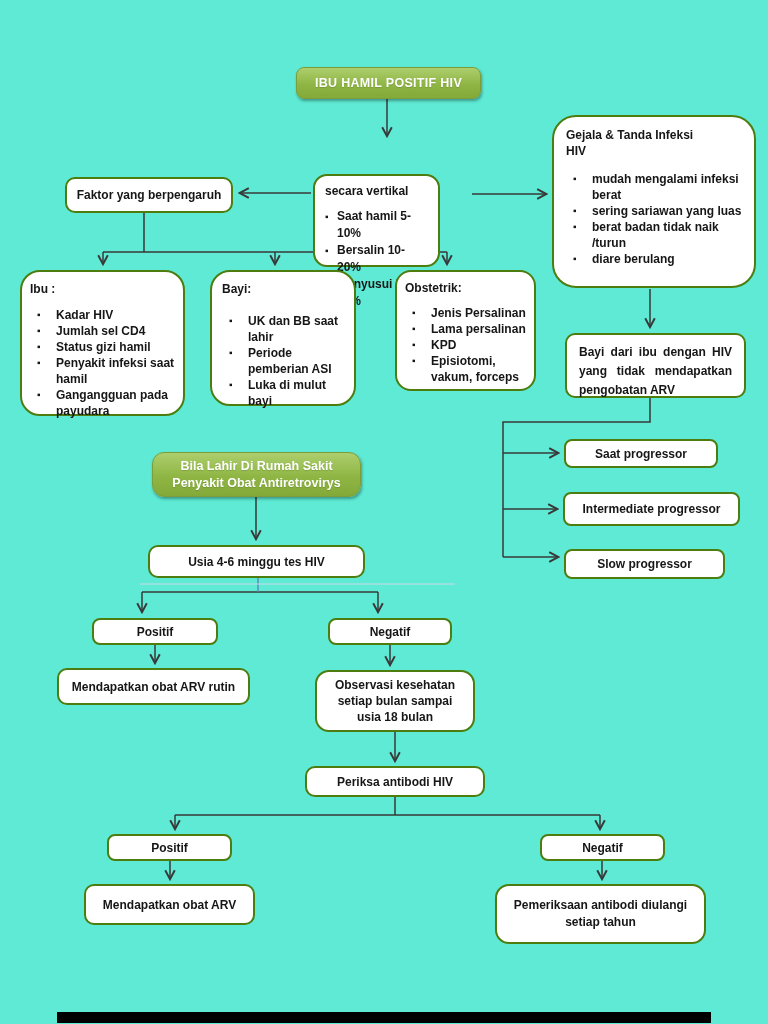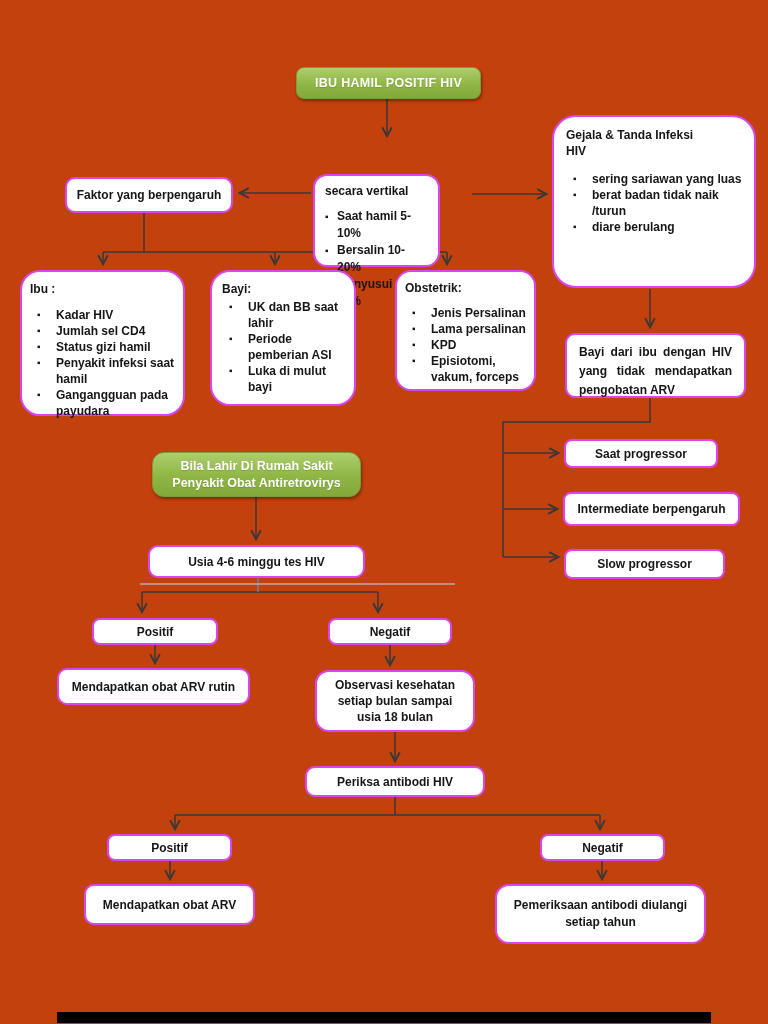--- a/index.html
+++ b/index.html
@@ -4,35 +4,35 @@
 <style>
   html,body{margin:0;padding:0;}
   body{
     font-family:"Liberation Sans",sans-serif;
     background:#ffffff;
   }
   #canvas{
     position:relative;
     width:768px;
     height:1024px;
-    background:#c2410c;
+    background:#5eead4;
     overflow:hidden;
     font-size:12px;
     font-weight:bold;
     color:#161616;
   }
   #connectors{
     position:absolute;
     left:0;top:0;
     width:768px;height:1024px;
   }
   .box{
     position:absolute;
     background:#ffffff;
-    border:2px solid #d946ef;
+    border:2px solid #4d7c0f;
     border-radius:10px;
     box-sizing:border-box;
   }
   .center{
     display:flex;
     align-items:center;
     justify-content:center;
     text-align:center;
     line-height:14px;
   }
@@ -126,60 +126,61 @@
       <li>Bersalin 10-20%</li>
       <li>Menyusui 5-20%</li>
     </ul>
   </div>
 
   <div class="box center" style="left:65px;top:177px;width:168px;height:36px;border-radius:10px;">Faktor yang berpengaruh</div>
 
   <div class="box" style="left:552px;top:115px;width:204px;height:173px;border-radius:24px;padding:10px 12px;box-sizing:border-box;">
     <div style="line-height:16px;width:150px;">Gejala &amp; Tanda Infeksi HIV</div>
     <ul class="hang" style="margin-top:12px;">
+      <li>mudah mengalami infeksi berat</li>
       <li>sering sariawan yang luas</li>
       <li>berat badan tidak naik /turun</li>
       <li>diare berulang</li>
     </ul>
   </div>
 
   <div class="box" style="left:20px;top:270px;width:165px;height:146px;border-radius:20px;padding:10px 8px;box-sizing:border-box;">
     <div>Ibu :</div>
     <ul class="hang" style="margin-top:11px;">
       <li>Kadar HIV</li>
       <li>Jumlah sel CD4</li>
       <li>Status gizi hamil</li>
       <li>Penyakit infeksi saat hamil</li>
       <li>Gangangguan pada payudara</li>
     </ul>
   </div>
 
   <div class="box" style="left:210px;top:270px;width:146px;height:136px;border-radius:20px;padding:10px 10px;box-sizing:border-box;">
     <div>Bayi:</div>
-    <ul class="hang" style="margin-top:3px;">
+    <ul class="hang" style="margin-top:17px;">
       <li>UK dan BB saat lahir</li>
       <li>Periode pemberian ASI</li>
       <li>Luka di mulut bayi</li>
     </ul>
   </div>
 
   <div class="box" style="left:395px;top:270px;width:141px;height:121px;border-radius:16px;padding:9px 8px;box-sizing:border-box;">
     <div>Obstetrik:</div>
     <ul class="hang" style="">
       <li>Jenis Persalinan</li>
       <li>Lama persalinan</li>
       <li>KPD</li>
       <li>Episiotomi, vakum, forceps</li>
     </ul>
   </div>
 
   <div class="box justify" style="left:565px;top:333px;width:181px;height:65px;border-radius:10px;padding:8px 12px;box-sizing:border-box;">Bayi dari ibu dengan HIV yang tidak mendapatkan pengobatan ARV</div>
 
   <div class="box center" style="left:564px;top:439px;width:154px;height:29px;border-radius:8px;">Saat progressor</div>
-  <div class="box center" style="left:563px;top:492px;width:177px;height:34px;border-radius:8px;">Intermediate berpengaruh</div>
+  <div class="box center" style="left:563px;top:492px;width:177px;height:34px;border-radius:8px;">Intermediate progressor</div>
   <div class="box center" style="left:564px;top:549px;width:161px;height:30px;border-radius:8px;">Slow progressor</div>
 
   <div class="box green center" style="left:152px;top:452px;width:209px;height:45px;border-radius:12px;flex-direction:column;line-height:17px;font-size:12.5px;">
     <div>Bila Lahir Di Rumah Sakit</div>
     <div>Penyakit Obat Antiretrovirys</div>
   </div>
 
   <div class="box center" style="left:148px;top:545px;width:217px;height:33px;border-radius:10px;">Usia 4-6 minggu tes HIV</div>
 
   <div class="box center" style="left:92px;top:618px;width:126px;height:27px;border-radius:8px;">Positif</div>

